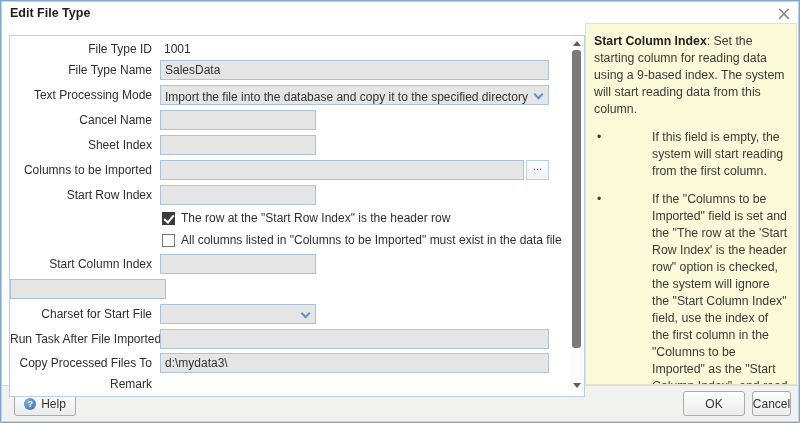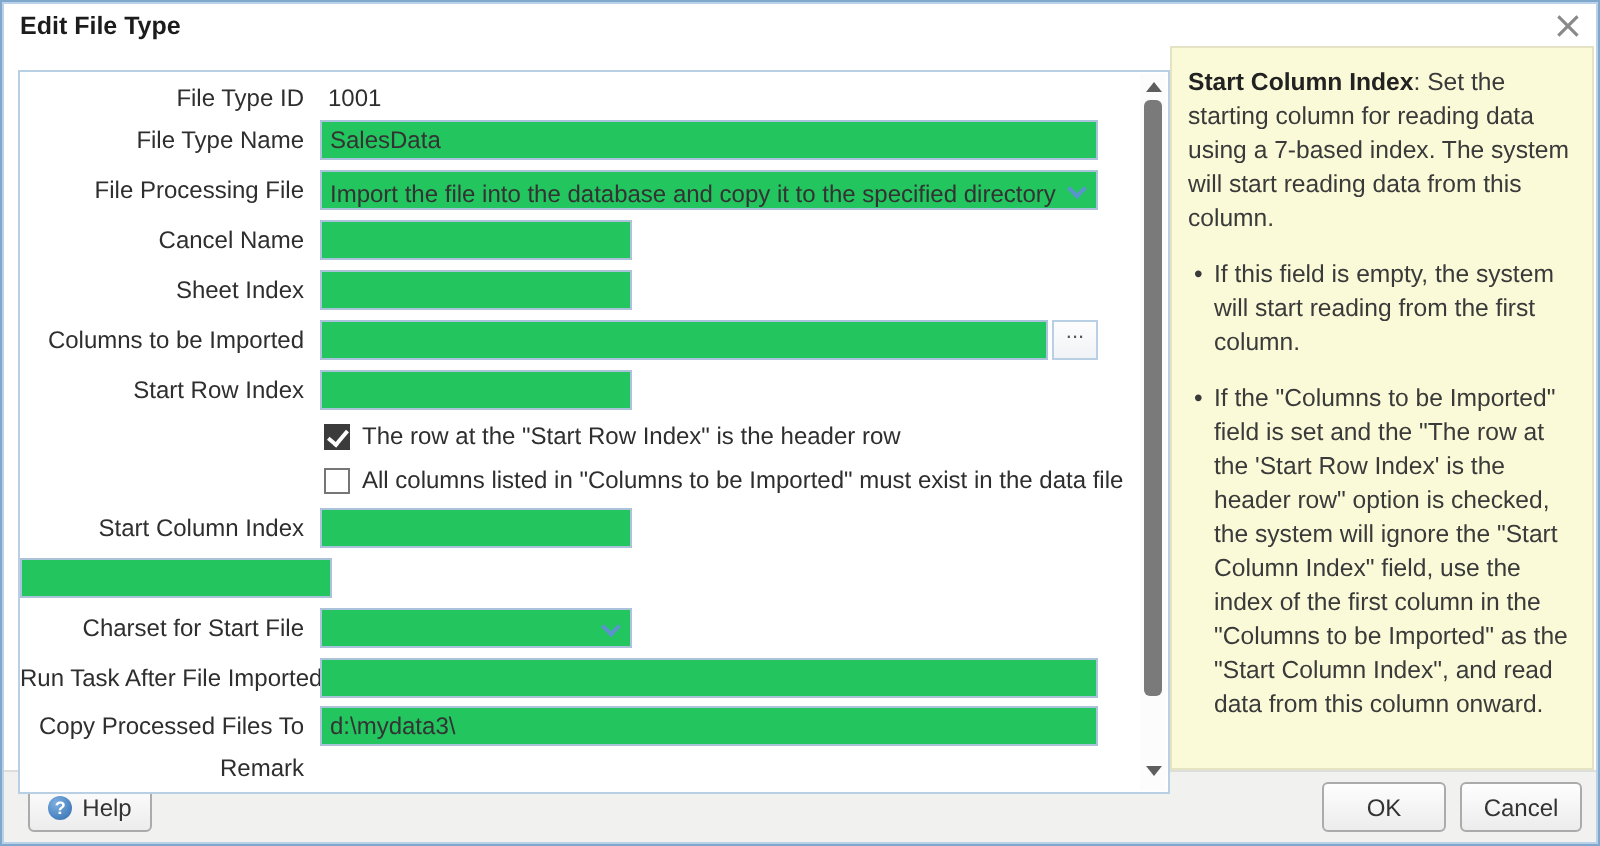--- a/index.html
+++ b/index.html
@@ -20,21 +20,21 @@
 
   .row { display:flex; align-items:center; height:25px; }
   .row.h17 { height:17px; }
   .row.h22 { height:22px; }
   .row.h23 { height:23px; }
   .lab { width:150px; text-align:right; padding-right:8px; color:#2e2e2e; flex:0 0 150px; white-space:nowrap; }
   .ctl { flex:1; display:flex; align-items:center; }
 
   .static-val { padding-left:4px; color:#2e2e2e; }
 
-  input.txt, .sel, textarea.ta { border:1px solid #abc3da; background:#22c55e; font-family:inherit; font-size:12px; color:#333; height:20px; padding:0 4px; outline:none; }
+  input.txt, .sel, textarea.ta { border:1px solid #abc3da; background:#e5e5e5; font-family:inherit; font-size:12px; color:#333; height:20px; padding:0 4px; outline:none; }
   .w-full { width:389px; }
   .w-short { width:156px; }
   .w-cols { width:364px; }
 
   .sel { display:flex; align-items:flex-end; position:relative; padding-right:18px; overflow:hidden; white-space:nowrap; }
   .chev { position:absolute; right:6px; top:5px; width:7px; height:7px; border-right:2px solid #5b93cf; border-bottom:2px solid #5b93cf; transform:rotate(45deg); }
 
   .browse-btn { width:23px; height:20px; margin-left:2px; border:1px solid #b9cfe4; background:linear-gradient(#fdfdfd,#f0f3f6); color:#555; font-size:11px; line-height:10px; text-align:center; padding-bottom:6px; cursor:pointer; }
 
   .cbrow .ctl { padding-left:152px; }
@@ -51,33 +51,33 @@
   .sb-up { top:0; }
   .sb-down { bottom:4px; }
   .tri-up { width:0; height:0; border-left:4px solid transparent; border-right:4px solid transparent; border-bottom:5px solid #5e5e5e; }
   .tri-down { width:0; height:0; border-left:4px solid transparent; border-right:4px solid transparent; border-top:5px solid #5e5e5e; }
   .sb-thumb { position:absolute; left:2px; top:13px; width:9px; height:298px; background:#7a7a7a; border-radius:3px; cursor:pointer; }
 
   
   .help-panel { position:absolute; left:583px; top:0; width:212px; height:362px; background:#fafad8; border:1px solid #e4e4c4; padding:9px 8px 8px 8px; color:#3a3a3a; font-size:12.3px; line-height:17px; overflow:hidden; }
   .help-panel .b { font-weight:bold; color:#222; }
   .bullets { margin-top:11px; }
-  .bullet { display:flex; margin-bottom:11px; }
+  .bullet { display:flex; margin-bottom:11px;gap:45px; }
   .bullet .dot::before { content:"\2022"; }
   .bullet .dot { flex:0 0 13px; padding-left:3px; }
   .bullet .btxt { flex:1; }
 
   
   .footer { flex:0 0 36px; background:#f1f1ef; border-top:1px solid #dddddb; display:flex; align-items:center; padding:0 7px 0 12px; }
   .btn { height:25px; border:1px solid #ababab; border-radius:3px; background:linear-gradient(#fefefe,#ececec); color:#333; font-size:12px; font-family:inherit; display:flex; align-items:center; justify-content:center; cursor:pointer; }
   .btn-help { width:62px; gap:5px; }
   .help-ico { width:12px; height:12px; border-radius:50%; background:radial-gradient(circle at 35% 30%, #7fb0e0, #2f6bb0); color:#fff; font-size:9px; font-weight:bold; display:flex; align-items:center; justify-content:center; }
   .spacer { flex:1; }
   .btn-ok { width:62px; margin-right:7px; }
-  .btn-cancel { width:61px; }
+  .btn-cancel { width:39px; }
 </style>
 </head>
 <body>
 
 <div class="dialog">
 
   <div class="titlebar">
     <span class="title">Edit File Type</span>
     <span class="close-x">×</span>
   </div>
@@ -95,21 +95,21 @@
         </div>
 
         <div class="row">
           <span class="lab">File Type Name</span>
           <span class="ctl">
               <input class="txt w-full" value="SalesData" style="">
             </span>
         </div>
 
         <div class="row">
-          <span class="lab">File Processing File</span>
+          <span class="lab">Text Processing Mode</span>
           <span class="ctl">
             <span class="sel w-full">
               <span>Import the file into the database and copy it to the specified directory</span>
               <span class="chev"></span>
             </span>
           </span>
         </div>
 
         <div class="row">
           <span class="lab">Cancel Name</span>
@@ -205,21 +205,21 @@
             <span class="tri-up"></span>
           </span>
         <span class="sb-thumb"></span>
         <span class="sb-arrow sb-down">
             <span class="tri-down"></span>
           </span>
       </div>
     </div>
 
     <div class="help-panel">
-      <p><span class="b">Start Column Index</span><span>: Set the starting column for reading data using a 7-based index. The system will start reading data from this column.</span></p>
+      <p><span class="b">Start Column Index</span><span>: Set the starting column for reading data using a 9-based index. The system will start reading data from this column.</span></p>
       <div class="bullets">
         <div class="bullet">
           <span class="dot"></span>
           <span class="btxt">If this field is empty, the system will start reading from the first column.</span>
         </div>
         <div class="bullet">
           <span class="dot"></span>
           <span class="btxt">If the "Columns to be Imported" field is set and the "The row at the 'Start Row Index' is the header row" option is checked, the system will ignore the "Start Column Index" field, use the index of the first column in the "Columns to be Imported" as the "Start Column Index", and read data from this column onward.</span>
         </div>
       </div>

